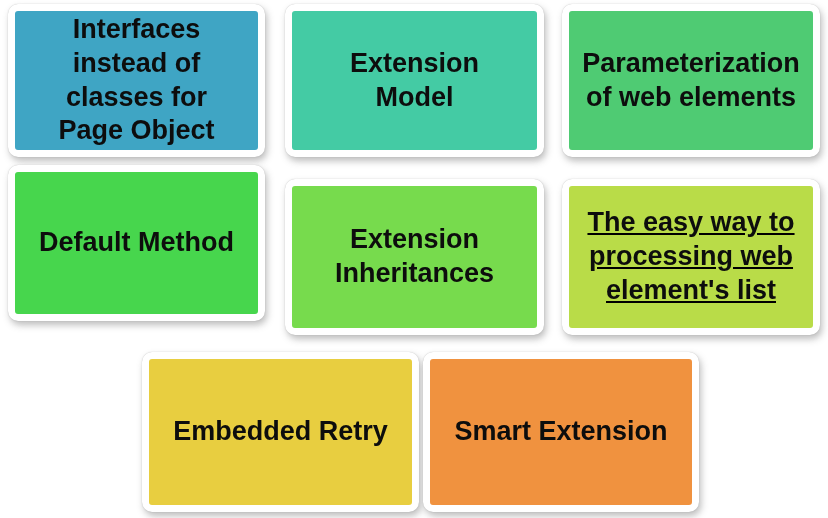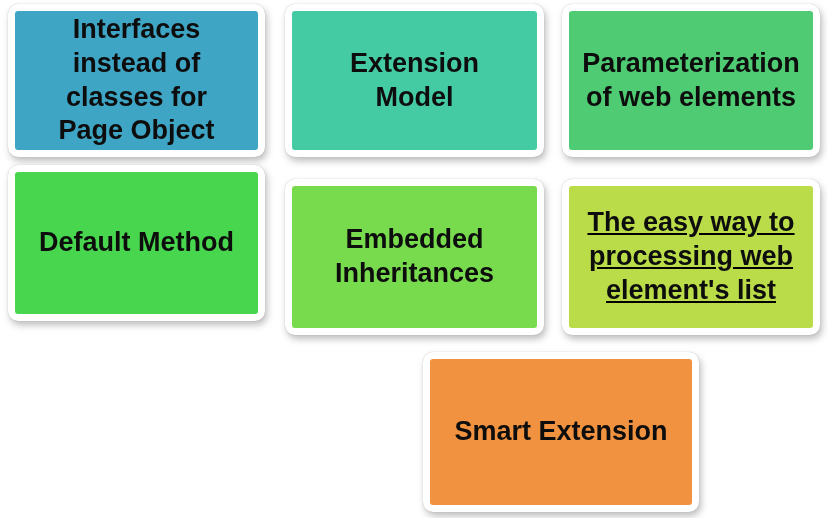--- a/index.html
+++ b/index.html
@@ -62,25 +62,28 @@
 
   <div class="card pos1" style="background-color: rgb(68, 203, 164);">
     <span class="card-label">Extension Model</span>
   </div>
 
   <div class="card pos3" style="background-color: rgb(71, 214, 77);">
     <span class="card-label">Default Method</span>
   </div>
 
   <div class="card pos4" style="background-color: rgb(119, 219, 77);">
-    <span class="card-label">Embedded Inheritances</span>
+    <span class="card-label">Extension Inheritances</span>
   </div>
 
   <div class="card pos5" style="background-color: rgb(185, 220, 72);">
     <span class="card-label">The easy way to processing web element's list</span>
   </div>
 
+  <div class="card pos6" style="background-color: rgb(232, 206, 64);">
+    <span class="card-label">Embedded Retry</span>
+  </div>
 
   <div class="card pos7" style="background-color: rgb(240, 146, 63);">
     <span class="card-label">Smart Extension</span>
   </div>
 
 </div>
 
 </body></html>

